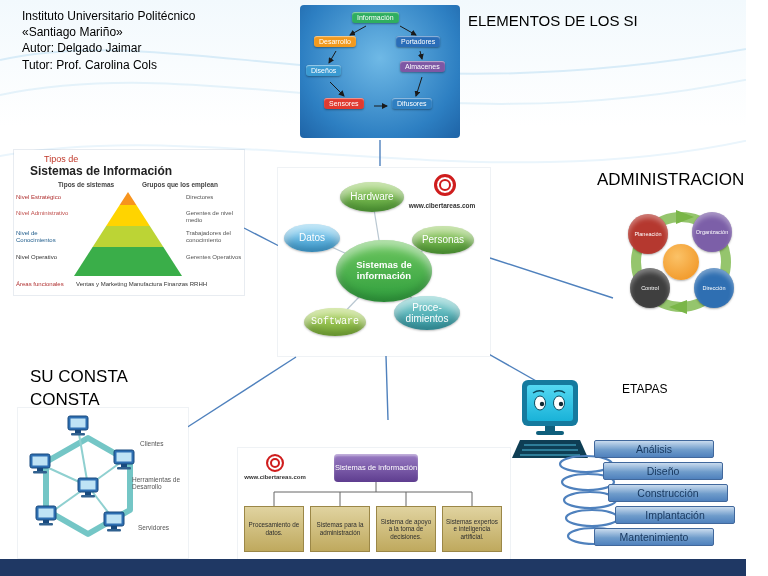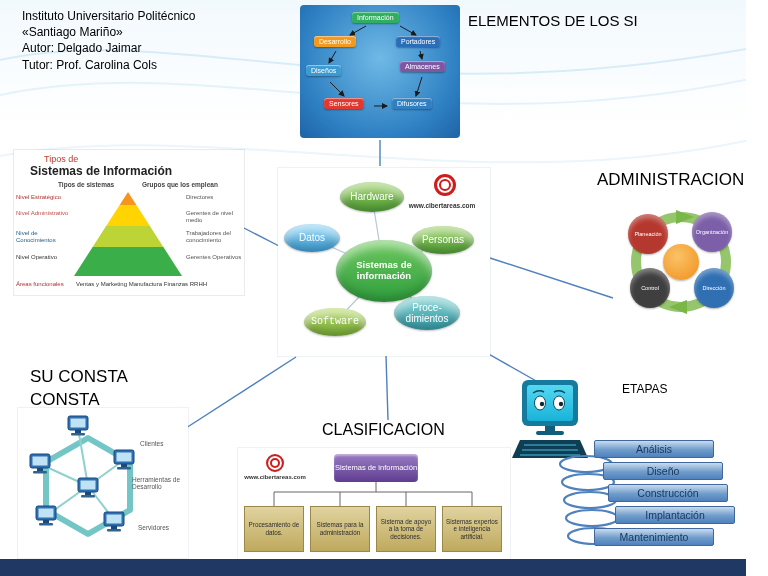--- a/index.html
+++ b/index.html
@@ -110,21 +110,20 @@
     <div>Autor: Delgado Jaimar</div>
     <div>Tutor: Prof. Carolina Cols</div>
   </div>
 
   <div class="sec-label lbl-elementos">ELEMENTOS  DE LOS SI</div>
   <div class="sec-label lbl-admin">ADMINISTRACION</div>
   <div class="sec-label lbl-proceso">
     <div>SU CONSTA</div>
     <div>CONSTA</div>
   </div>
-  <div class="sec-label lbl-clasif">CLASIFICACION</div>
   <div class="sec-label lbl-etapas">ETAPAS</div>
 
   <div class="panel elementos">
     <svg style="position:absolute;inset:0;width:160px;height:133px" viewBox="0 0 160 133">
       <defs>
         <marker id="arr" markerWidth="6" markerHeight="6" refX="5" refY="3" orient="auto">
           <path d="M0,0 L6,3 L0,6 Z" fill="#1a1a1a"></path>
         </marker>
       </defs>
       <g stroke="#1a1a1a" stroke-width="1">

